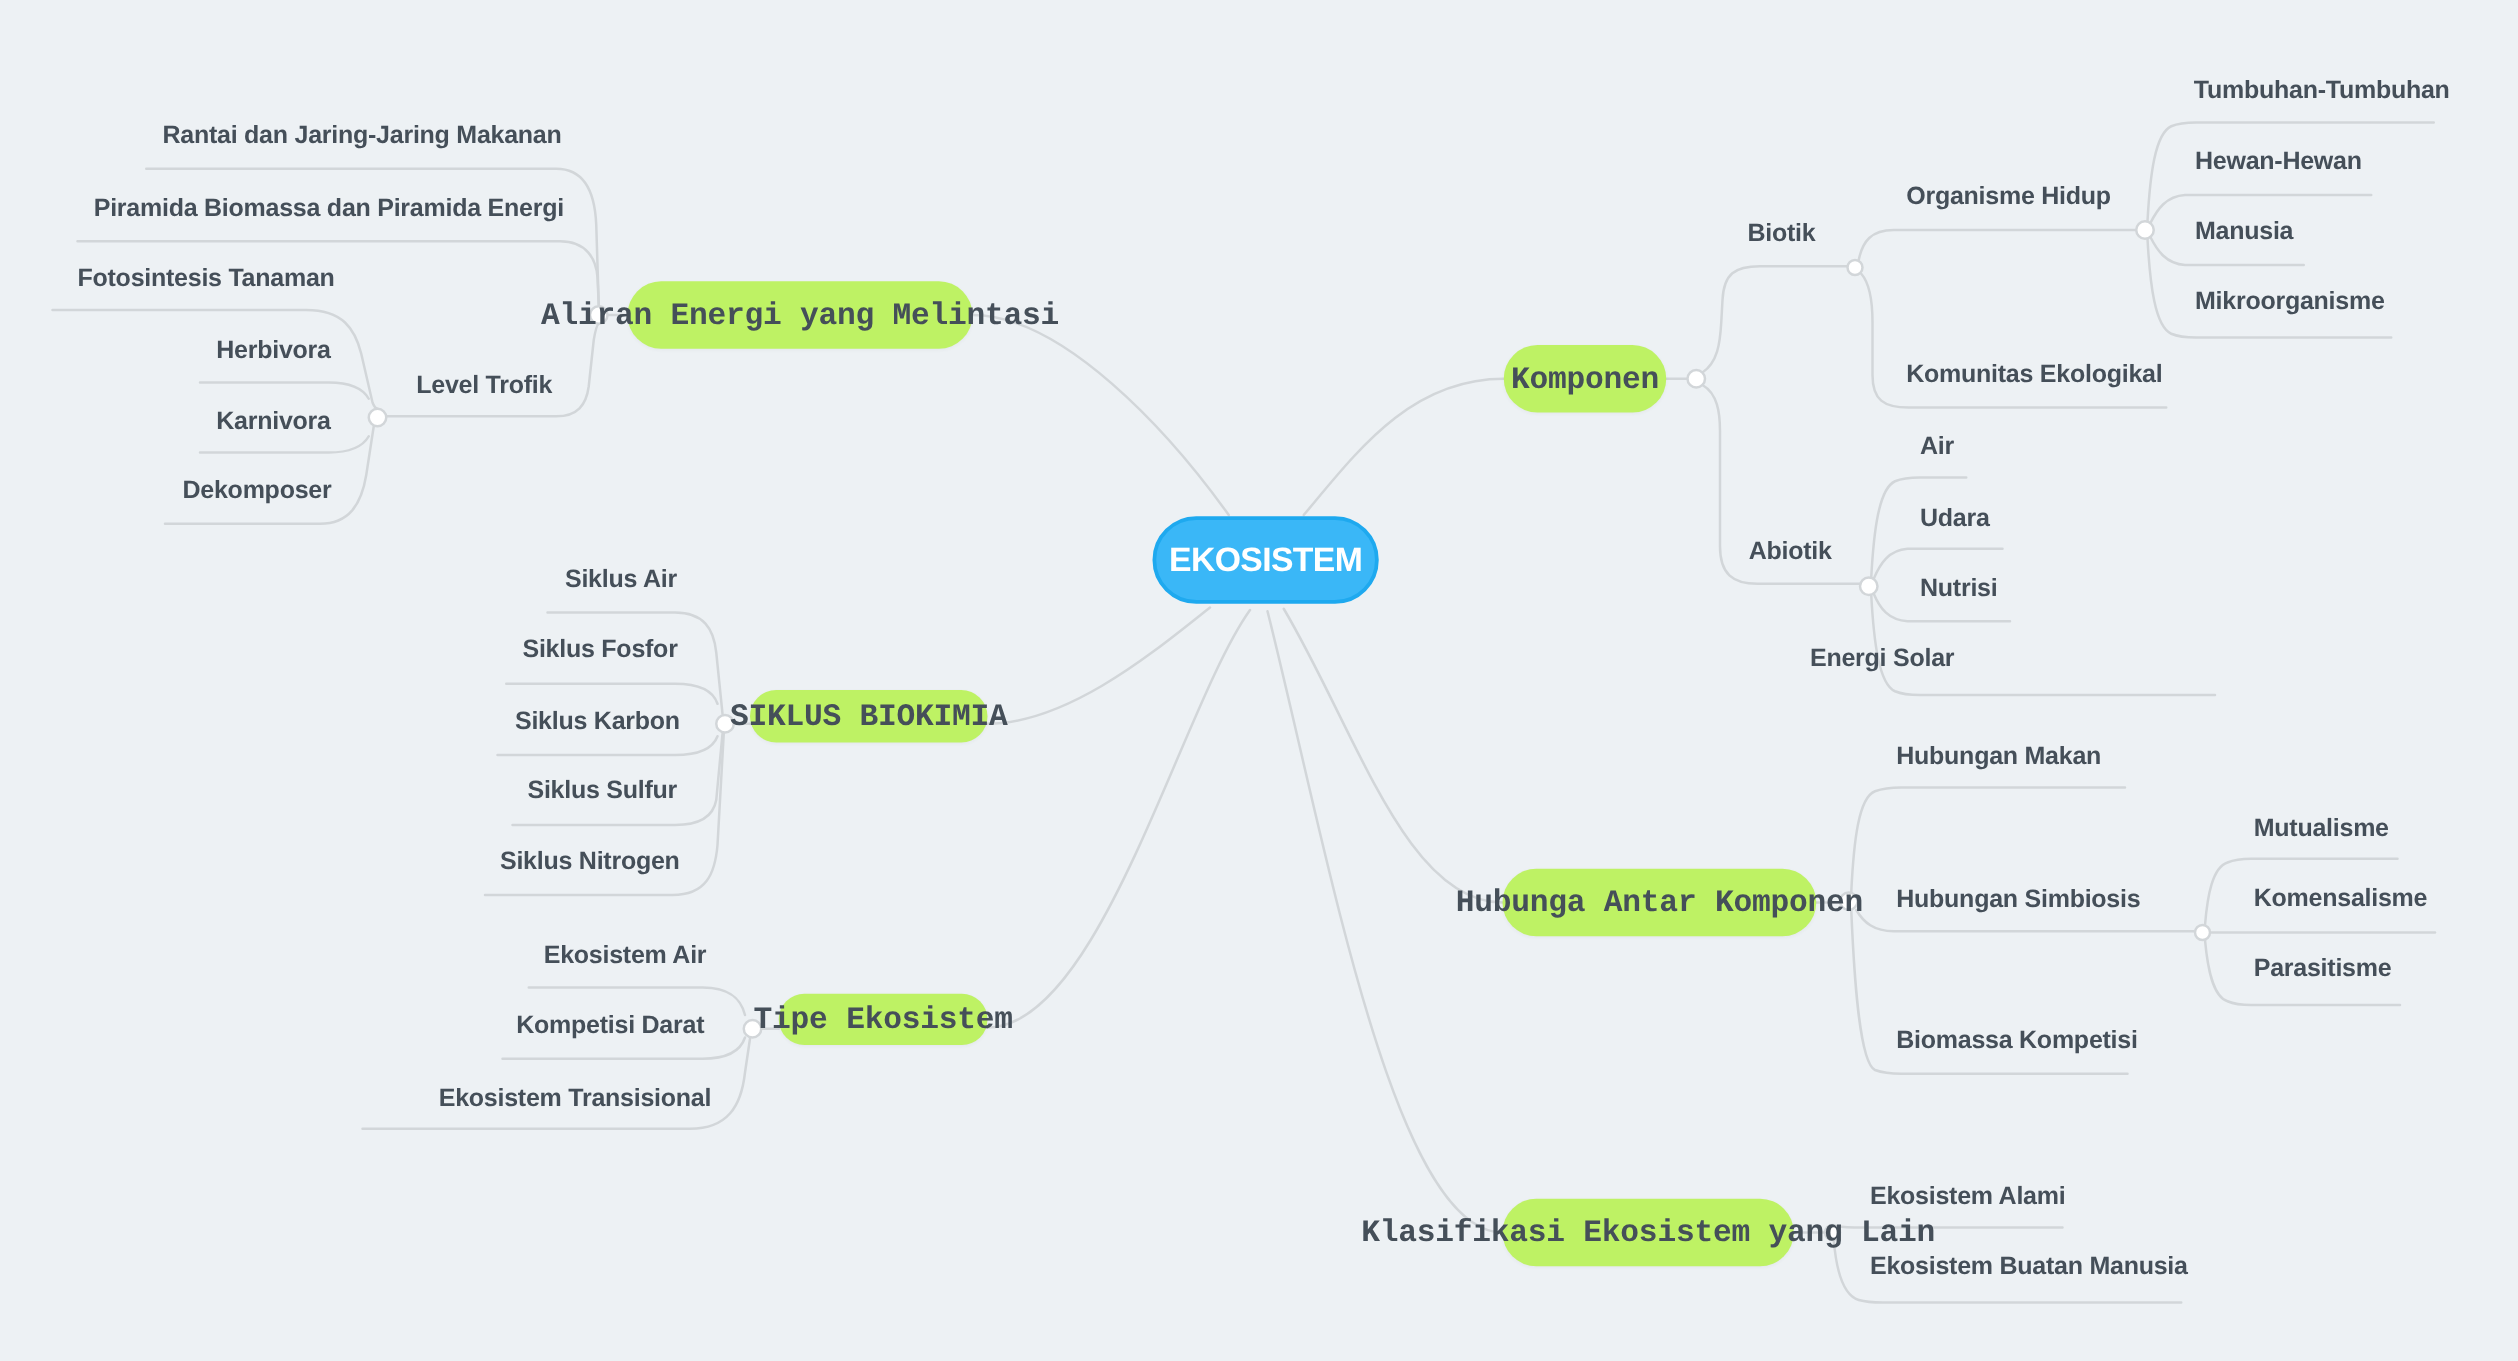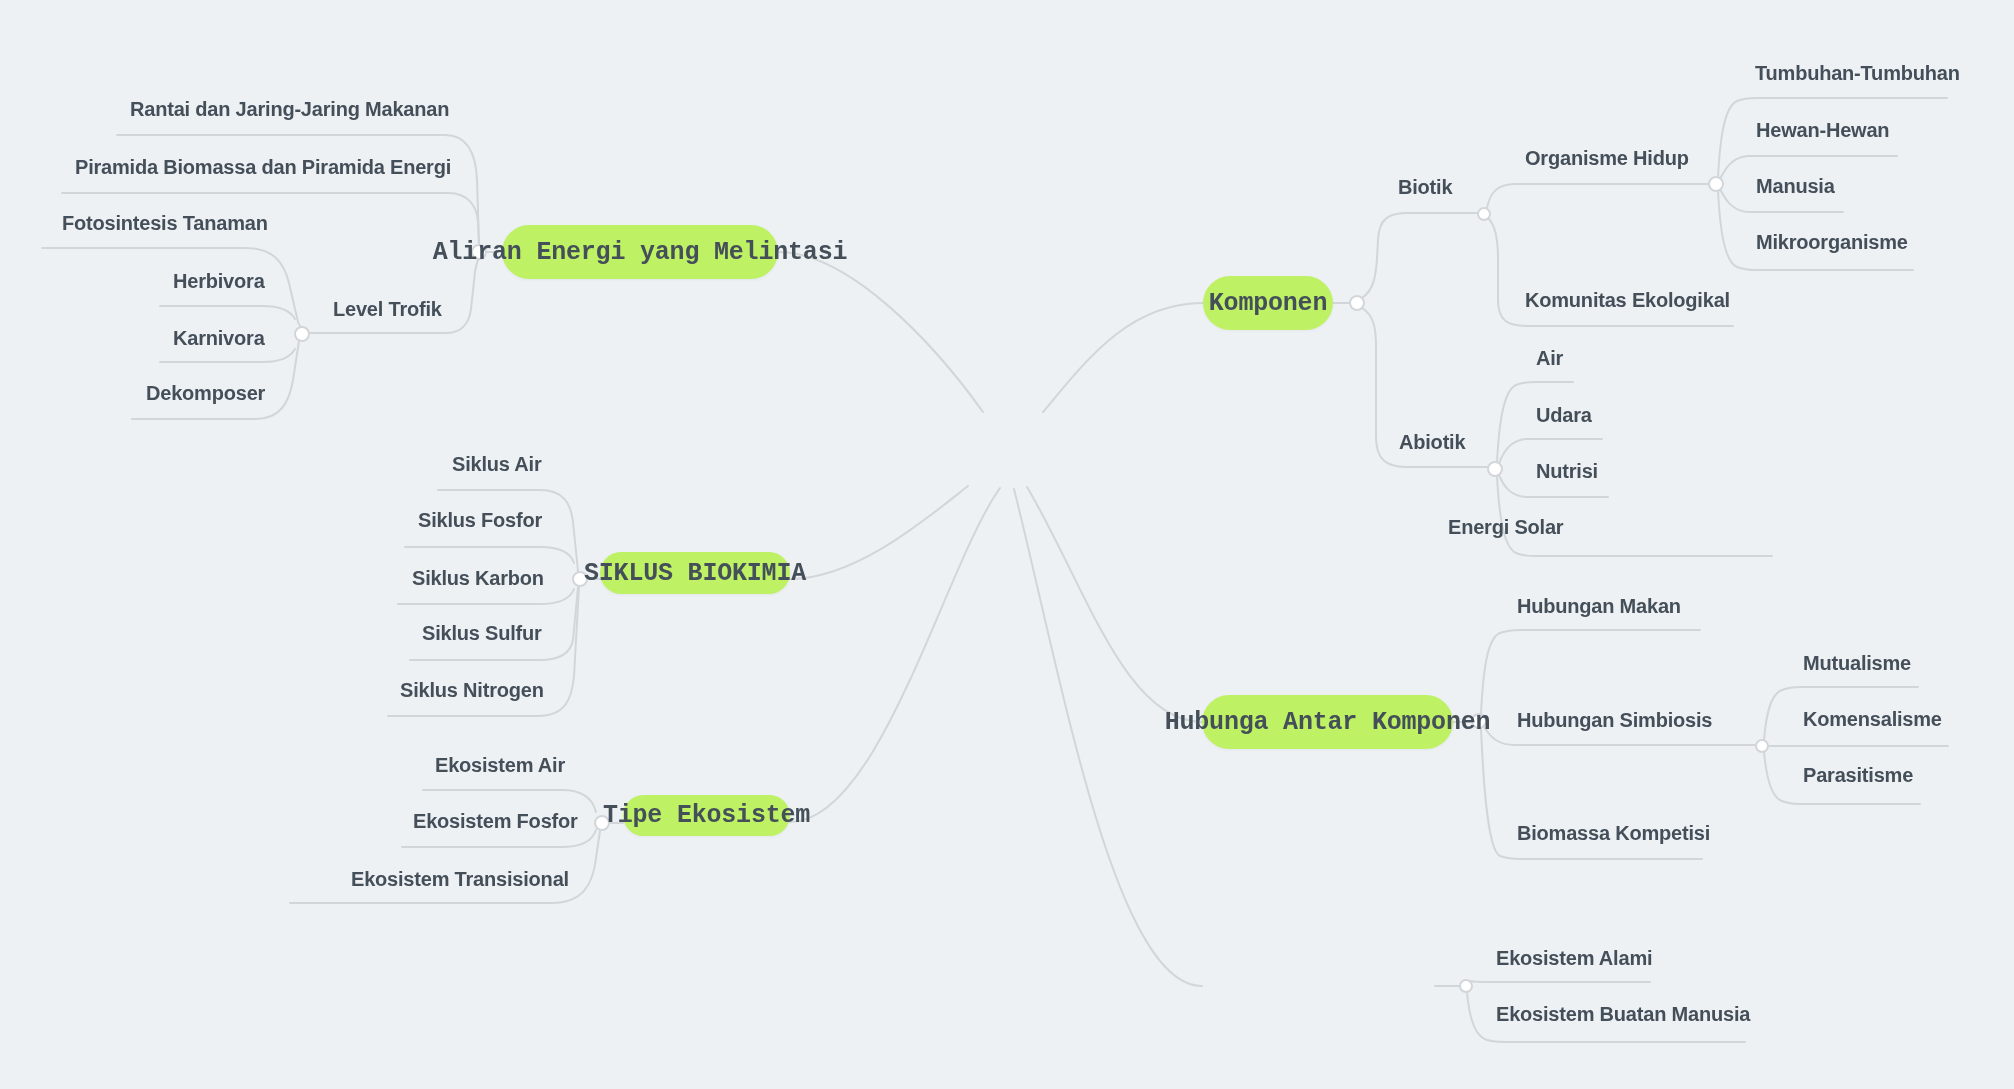--- a/index.html
+++ b/index.html
@@ -100,43 +100,45 @@
     <circle cx="602" cy="823" r="7"></circle>
     <circle cx="1357" cy="303" r="7"></circle>
     <circle cx="1484" cy="214" r="6"></circle>
     <circle cx="1716" cy="184" r="7"></circle>
     <circle cx="1495" cy="469" r="7"></circle>
     <circle cx="1479" cy="721" r="7"></circle>
     <circle cx="1762" cy="746" r="6"></circle>
     <circle cx="1466" cy="986" r="6"></circle>
   </svg>
 
+  <div class="root" style="left:922px;top:413px;width:181px;height:70px;">EKOSISTEM</div>
 
   <div class="pill" style="left:502px;top:225px;width:276px;height:54px;">Aliran Energi yang Melintasi</div>
   <div class="pill" style="left:600px;top:552px;width:190px;height:42px;">SIKLUS BIOKIMIA</div>
   <div class="pill" style="left:623px;top:795px;width:167px;height:41px;">Tipe Ekosistem</div>
   <div class="pill" style="left:1203px;top:276px;width:130px;height:54px;">Komponen</div>
   <div class="pill" style="left:1202px;top:695px;width:251px;height:54px;">Hubunga Antar Komponen</div>
+  <div class="pill" style="left:1202px;top:959px;width:233px;height:54px;">Klasifikasi Ekosistem yang Lain</div>
 
   <div class="label" style="left:130px;top:109px;">Rantai dan Jaring-Jaring Makanan</div>
   <div class="label" style="left:75px;top:167px;">Piramida Biomassa dan Piramida Energi</div>
   <div class="label" style="left:333px;top:309px;">Level Trofik</div>
   <div class="label" style="left:62px;top:223px;">Fotosintesis Tanaman</div>
   <div class="label" style="left:173px;top:281px;">Herbivora</div>
   <div class="label" style="left:173px;top:338px;">Karnivora</div>
   <div class="label" style="left:146px;top:393px;">Dekomposer</div>
 
   <div class="label" style="left:452px;top:464px;">Siklus Air</div>
   <div class="label" style="left:418px;top:520px;">Siklus Fosfor</div>
   <div class="label" style="left:412px;top:578px;">Siklus Karbon</div>
   <div class="label" style="left:422px;top:633px;">Siklus Sulfur</div>
   <div class="label" style="left:400px;top:690px;">Siklus Nitrogen</div>
 
   <div class="label" style="left:435px;top:765px;">Ekosistem Air</div>
-  <div class="label" style="left:413px;top:821px;">Ekosistem Fosfor</div>
+  <div class="label" style="left:413px;top:821px;">Kompetisi Darat</div>
   <div class="label" style="left:351px;top:879px;">Ekosistem Transisional</div>
 
   <div class="label" style="left:1398px;top:187px;">Biotik</div>
   <div class="label" style="left:1399px;top:442px;">Abiotik</div>
   <div class="label" style="left:1525px;top:158px;">Organisme Hidup</div>
   <div class="label" style="left:1525px;top:300px;">Komunitas Ekologikal</div>
   <div class="label" style="left:1755px;top:73px;">Tumbuhan-Tumbuhan</div>
   <div class="label" style="left:1756px;top:130px;">Hewan-Hewan</div>
   <div class="label" style="left:1756px;top:186px;">Manusia</div>
   <div class="label" style="left:1756px;top:242px;">Mikroorganisme</div>

